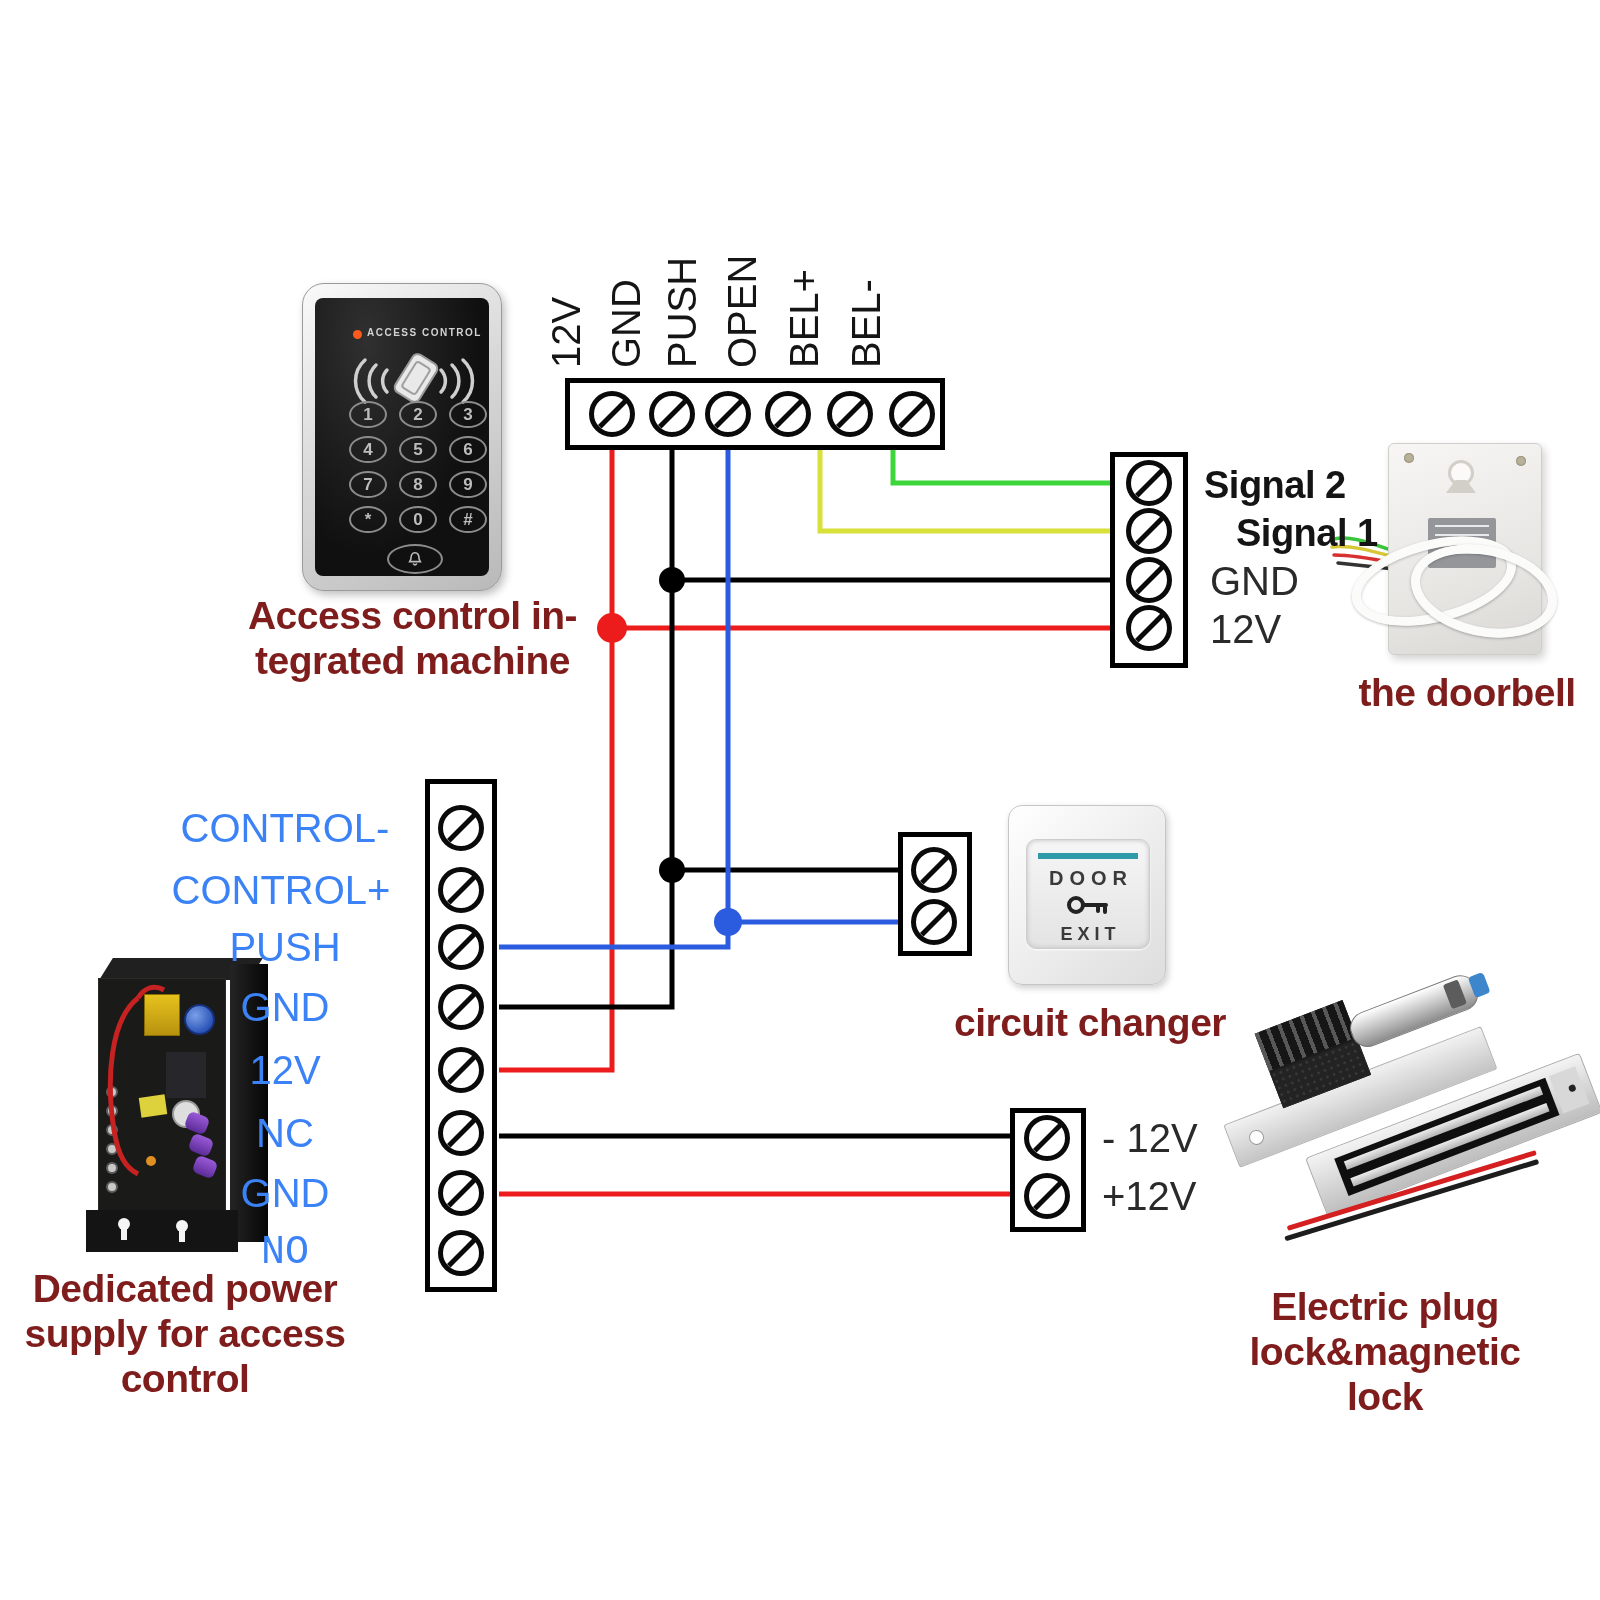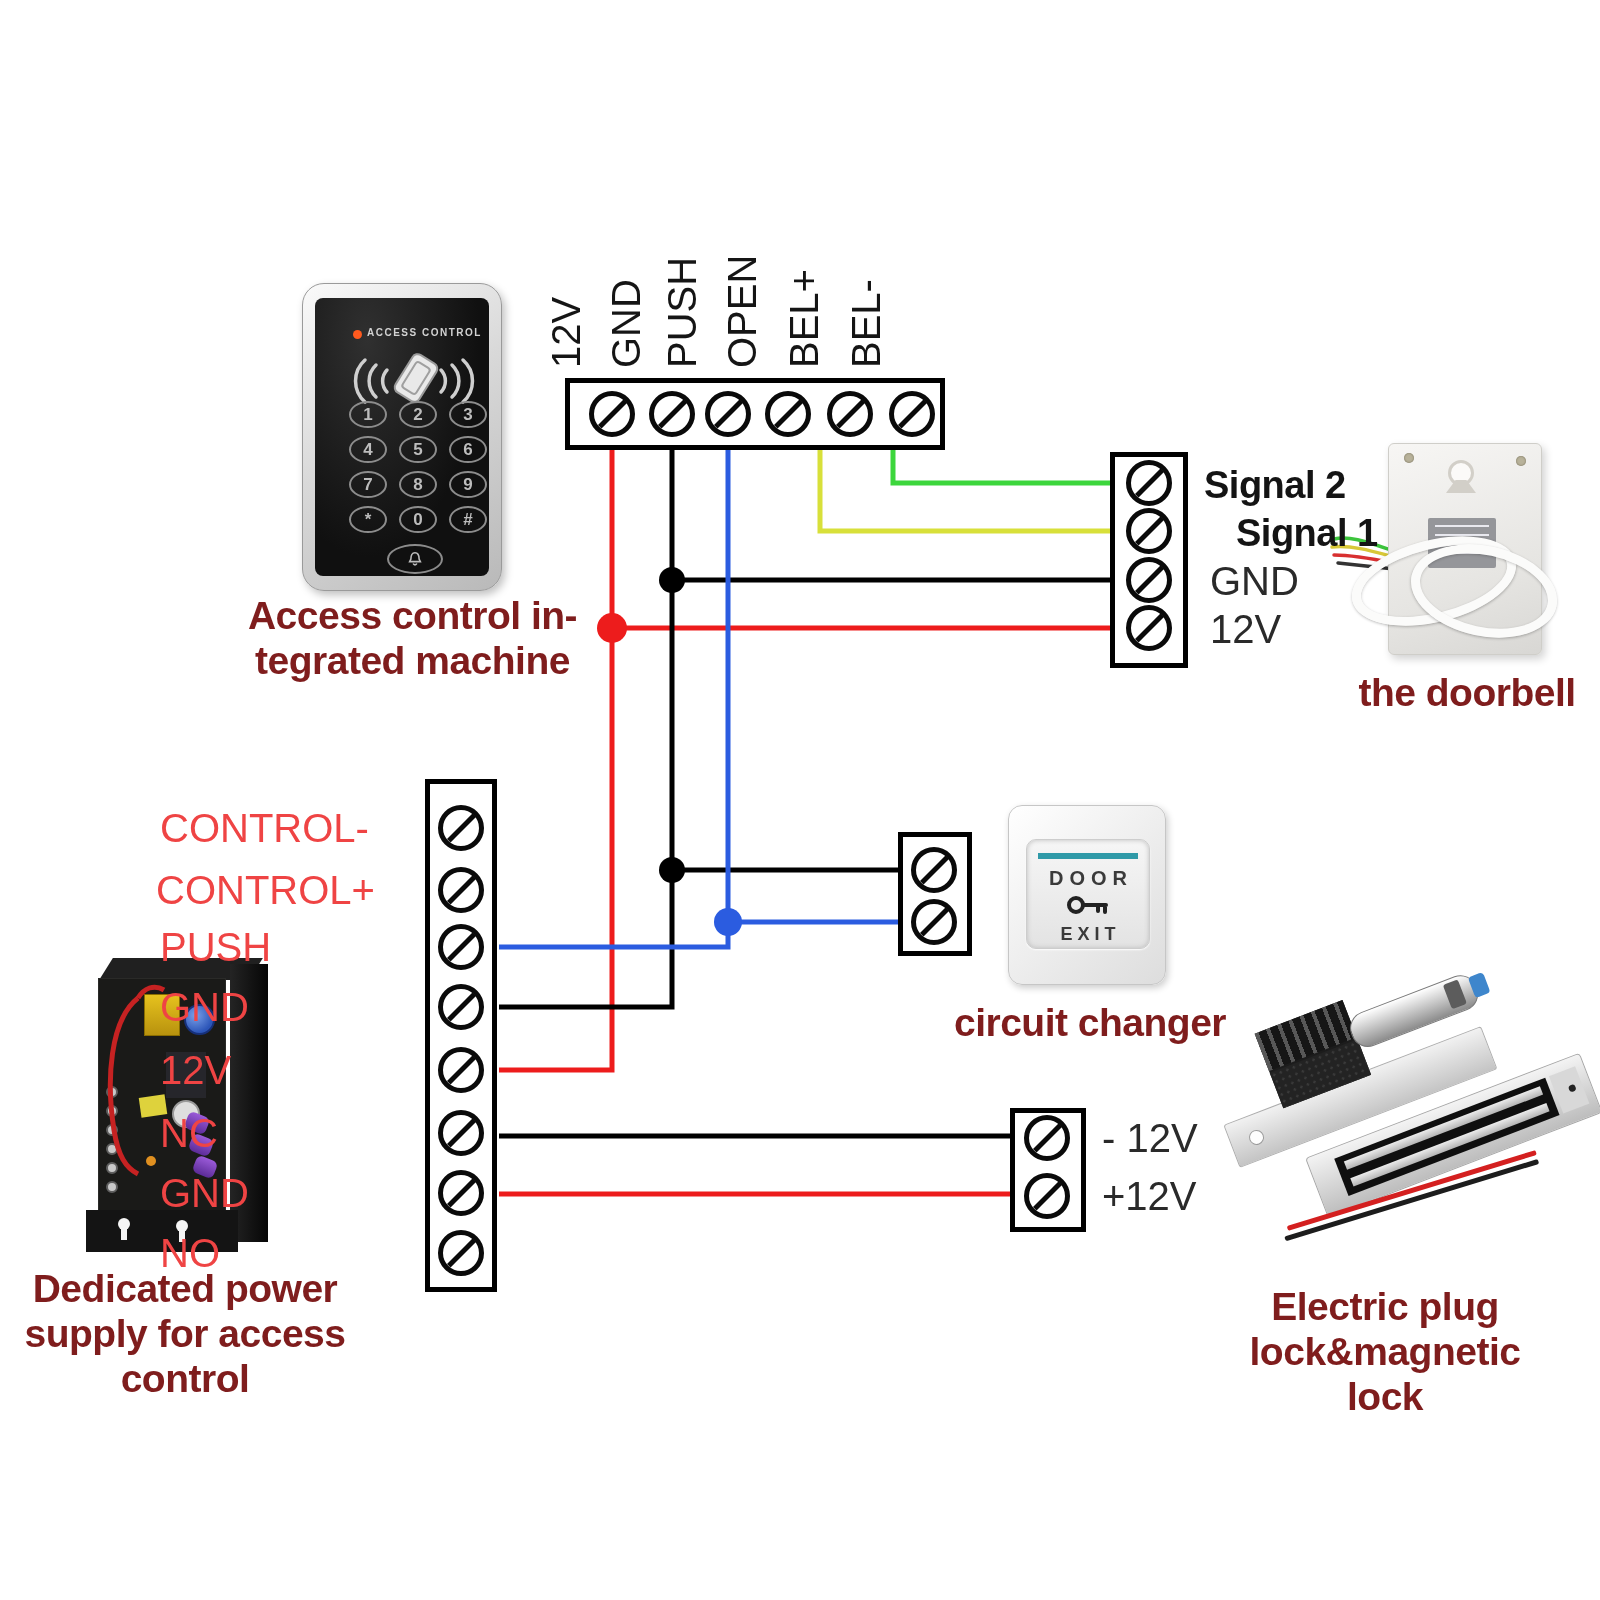--- a/index.html
+++ b/index.html
@@ -11,21 +11,21 @@
   .tblock{position:absolute;border:5px solid #000;background:#fff;box-sizing:border-box;z-index:2;}
   
   .screw{position:absolute;width:46px;height:46px;border:5px solid #0a0a0a;border-radius:50%;
          box-sizing:border-box;background:#fff;z-index:3;}
   .screw::after{content:"";position:absolute;left:50%;top:0;bottom:0;width:5px;margin-left:-2.5px;
          background:#0a0a0a;transform:rotate(45deg);}
   
   .vlab{position:absolute;height:46px;line-height:46px;font-size:40px;white-space:nowrap;
         transform:rotate(-90deg);transform-origin:0 100%;z-index:4;color:#151515;}
   
-  .hlab{position:absolute;width:250px;text-align:left;font-size:40px;line-height:48px;z-index:4;color:#ef4444;}
+  .hlab{position:absolute;width:250px;text-align:center;font-size:40px;line-height:48px;z-index:4;color:#3b82f6;}
   
   .rlab{position:absolute;font-size:40px;line-height:50px;z-index:4;color:#2a2a2a;white-space:nowrap;}
   .rlab.b{font-weight:700;font-size:38px;color:#141414;letter-spacing:-0.5px;}
   
   .cap{position:absolute;font-weight:700;font-size:39px;line-height:45px;text-align:center;
        color:#7f1d1d;letter-spacing:-0.5px;z-index:4;}
   
   #keypad{position:absolute;left:302px;top:283px;width:198px;height:306px;border-radius:22px;
           background:linear-gradient(145deg,#fafafa,#d9d9d9 45%,#b9b9b9);border:1px solid #9a9a9a;
           box-shadow:3px 4px 8px rgba(0,0,0,.25);z-index:2;}
@@ -162,21 +162,21 @@
   <span class="screw" style="left:438px;top:1110px;"></span>
   <span class="screw" style="left:438px;top:1170px;"></span>
   <span class="screw" style="left:438px;top:1230px;"></span>
   <span class="hlab" style="left:160px;top:804px;">CONTROL-</span>
   <span class="hlab" style="left:156px;top:866px;">CONTROL+</span>
   <span class="hlab" style="left:160px;top:923px;">PUSH</span>
   <span class="hlab" style="left:160px;top:983px;">GND</span>
   <span class="hlab" style="left:160px;top:1046px;">12V</span>
   <span class="hlab" style="left:160px;top:1109px;">NC</span>
   <span class="hlab" style="left:160px;top:1169px;">GND</span>
-  <span class="hlab" style="left:160px;top:1229px;">NO</span>
+  <span class="hlab" style="left:160px;top:1229px;font-family:Liberation Mono, monospace;">NO</span>
 
   <div class="tblock" style="left:1110px;top:452px;width:78px;height:216px;"></div>
   <span class="screw" style="left:1126px;top:460px;"></span>
   <span class="screw" style="left:1126px;top:508px;"></span>
   <span class="screw" style="left:1126px;top:557px;"></span>
   <span class="screw" style="left:1126px;top:605px;"></span>
   <span class="rlab b" style="left:1204px;top:460px;">Signal 2</span>
   <span class="rlab b" style="left:1204px;top:508px;margin-left:32px;">Signal 1</span>
   <span class="rlab" style="left:1210px;top:556px;">GND</span>
   <span class="rlab" style="left:1210px;top:604px;">12V</span>

